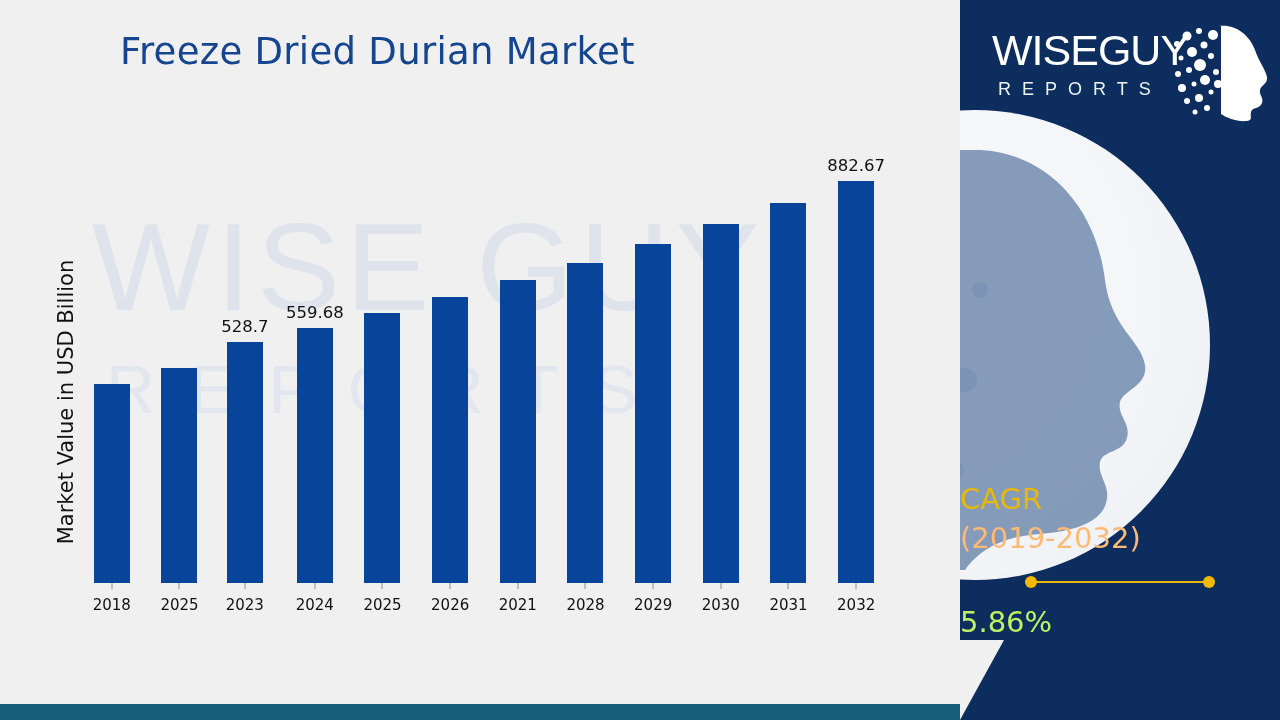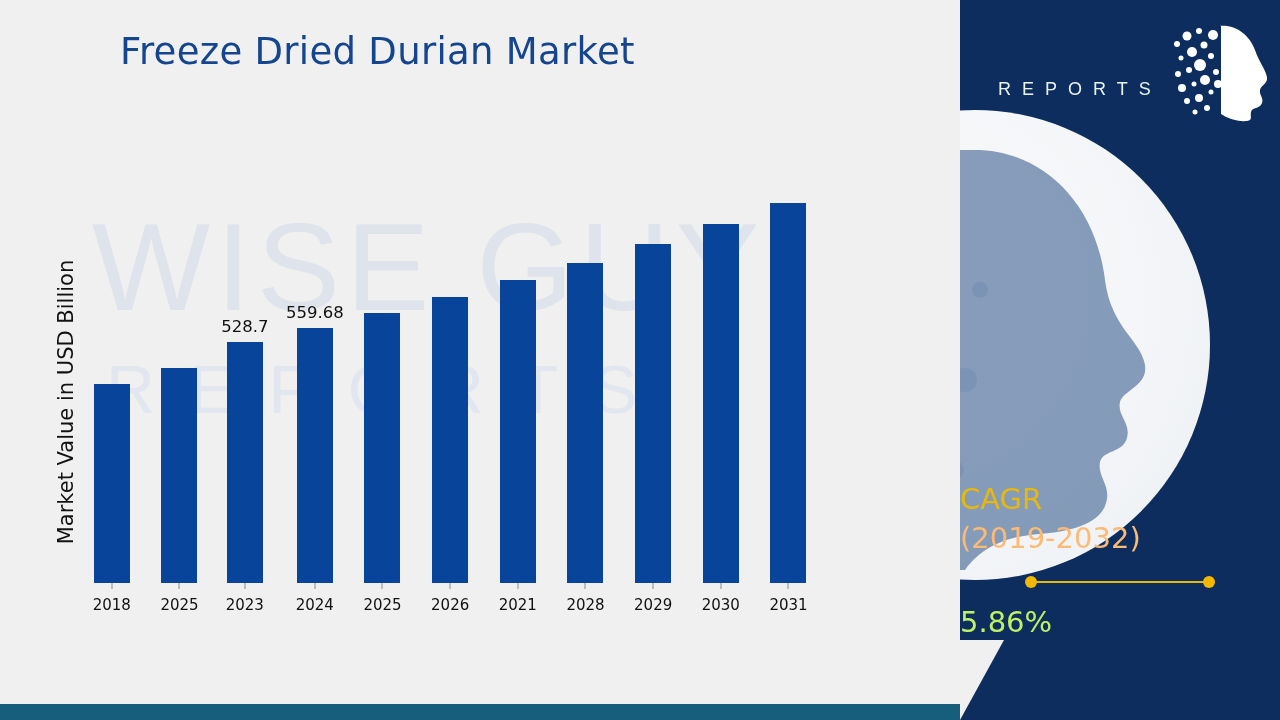--- a/index.html
+++ b/index.html
@@ -247,20 +247,26 @@
         </div>
         <div class="bar-slot" style="left: 609px; width: 67.6667px;">
           <div class="bar" style="height: 358.752px; background: rgb(8, 69, 154);"></div>
           <div class="tick"></div>
           <div class="tick-label">2030</div>
         </div>
         <div class="bar-slot" style="left: 676.667px; width: 67.6667px;">
           <div class="bar" style="height: 379.809px; background: rgb(8, 69, 154);"></div>
           <div class="tick"></div>
           <div class="tick-label">2031</div>
+        </div>
+        <div class="bar-slot" style="left: 744.333px; width: 67.6667px;">
+          <div class="bar" style="height: 402.312px; background: rgb(8, 69, 154);"></div>
+          <div class="bar-value" style="bottom: 408.312px;">882.67</div>
+          <div class="tick"></div>
+          <div class="tick-label">2032</div>
         </div>
       </div>
 
     <div class="bottom-strip"></div>
   </div>
 
   <div class="side-panel">
 
     <div class="deco-circle"></div>
 
@@ -295,20 +301,21 @@
       <path d="M30,0 C95,0 150,50 160,130 C166,178 196,190 200,215
                C203,236 178,240 175,252 C172,266 186,272 182,288
                C178,303 158,300 155,312 C152,328 168,336 160,356
                C152,376 120,382 95,384 C70,386 40,392 20,420
                L0,420 L0,0 Z" fill="#2c5288"></path>
     </svg>
 
     <div class="corner-notch"></div>
 
     <div class="logo">
+      <div class="logo-wise">WISEGUY</div>
       <div class="logo-reports">REPORTS</div>
       <svg class="logo-face" viewBox="0 0 96 100">
         <g fill="#ffffff">
           <circle cx="4" cy="22" r="3"></circle>
             <circle cx="14" cy="14" r="4.5"></circle>
           <circle cx="26" cy="9" r="3"></circle>
             <circle cx="8" cy="36" r="2.5"></circle>
           <circle cx="19" cy="30" r="5"></circle>
             <circle cx="31" cy="23" r="3.5"></circle>
           <circle cx="40" cy="13" r="5"></circle>

